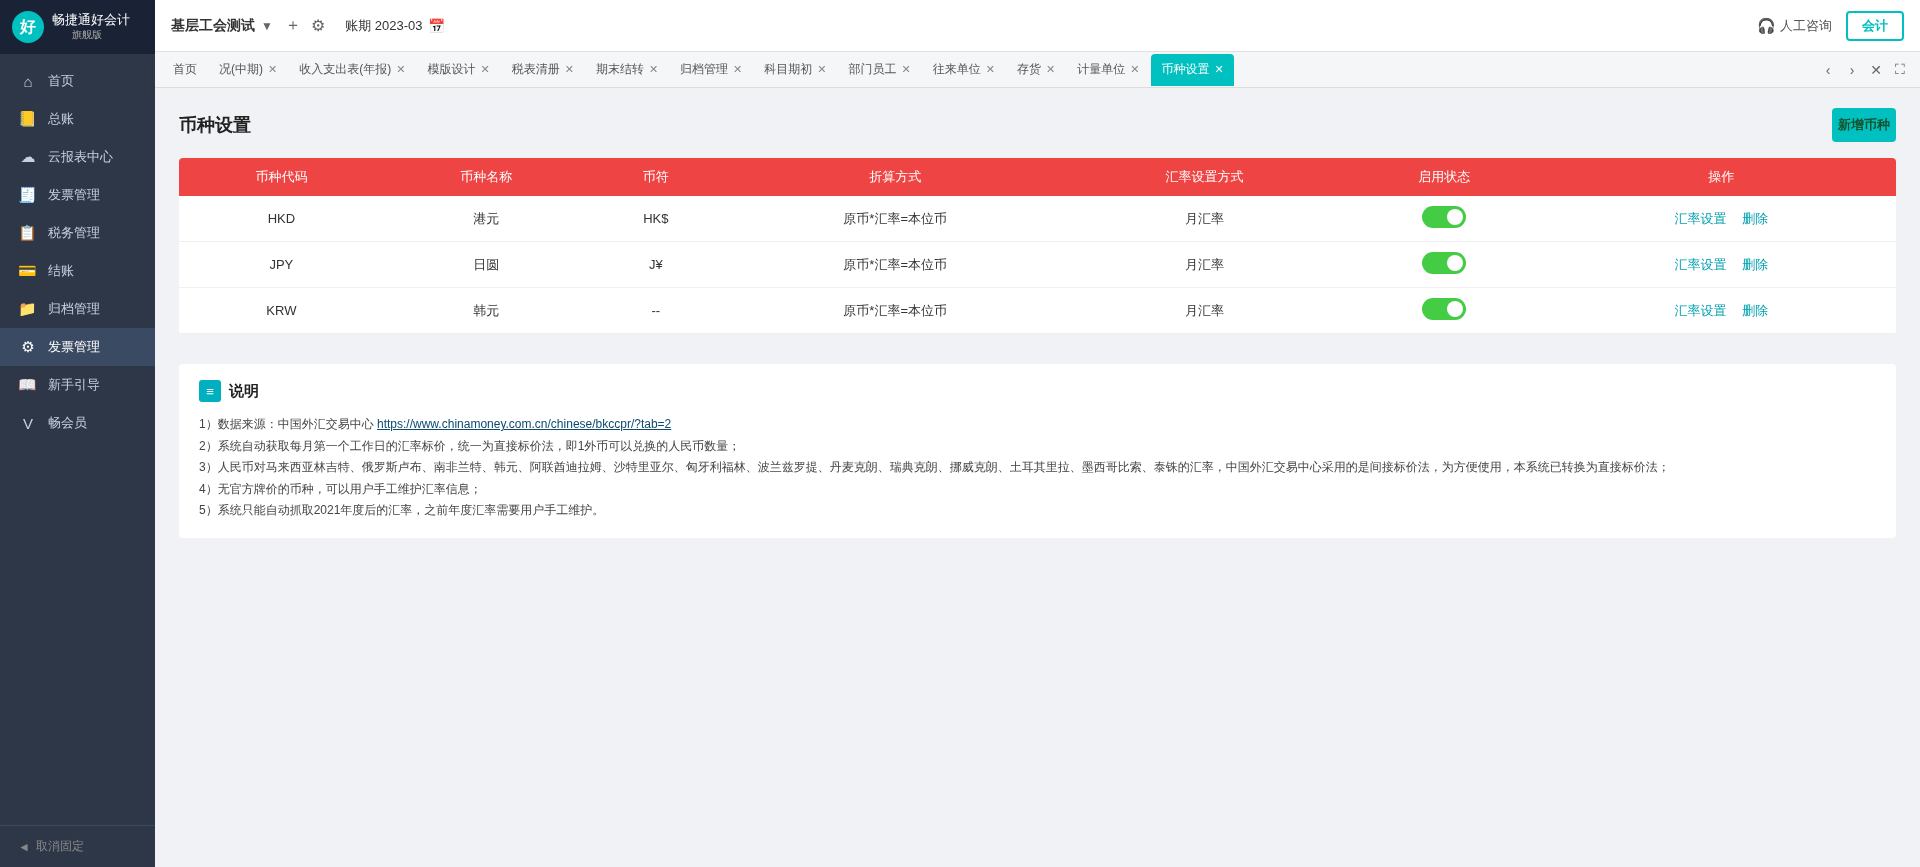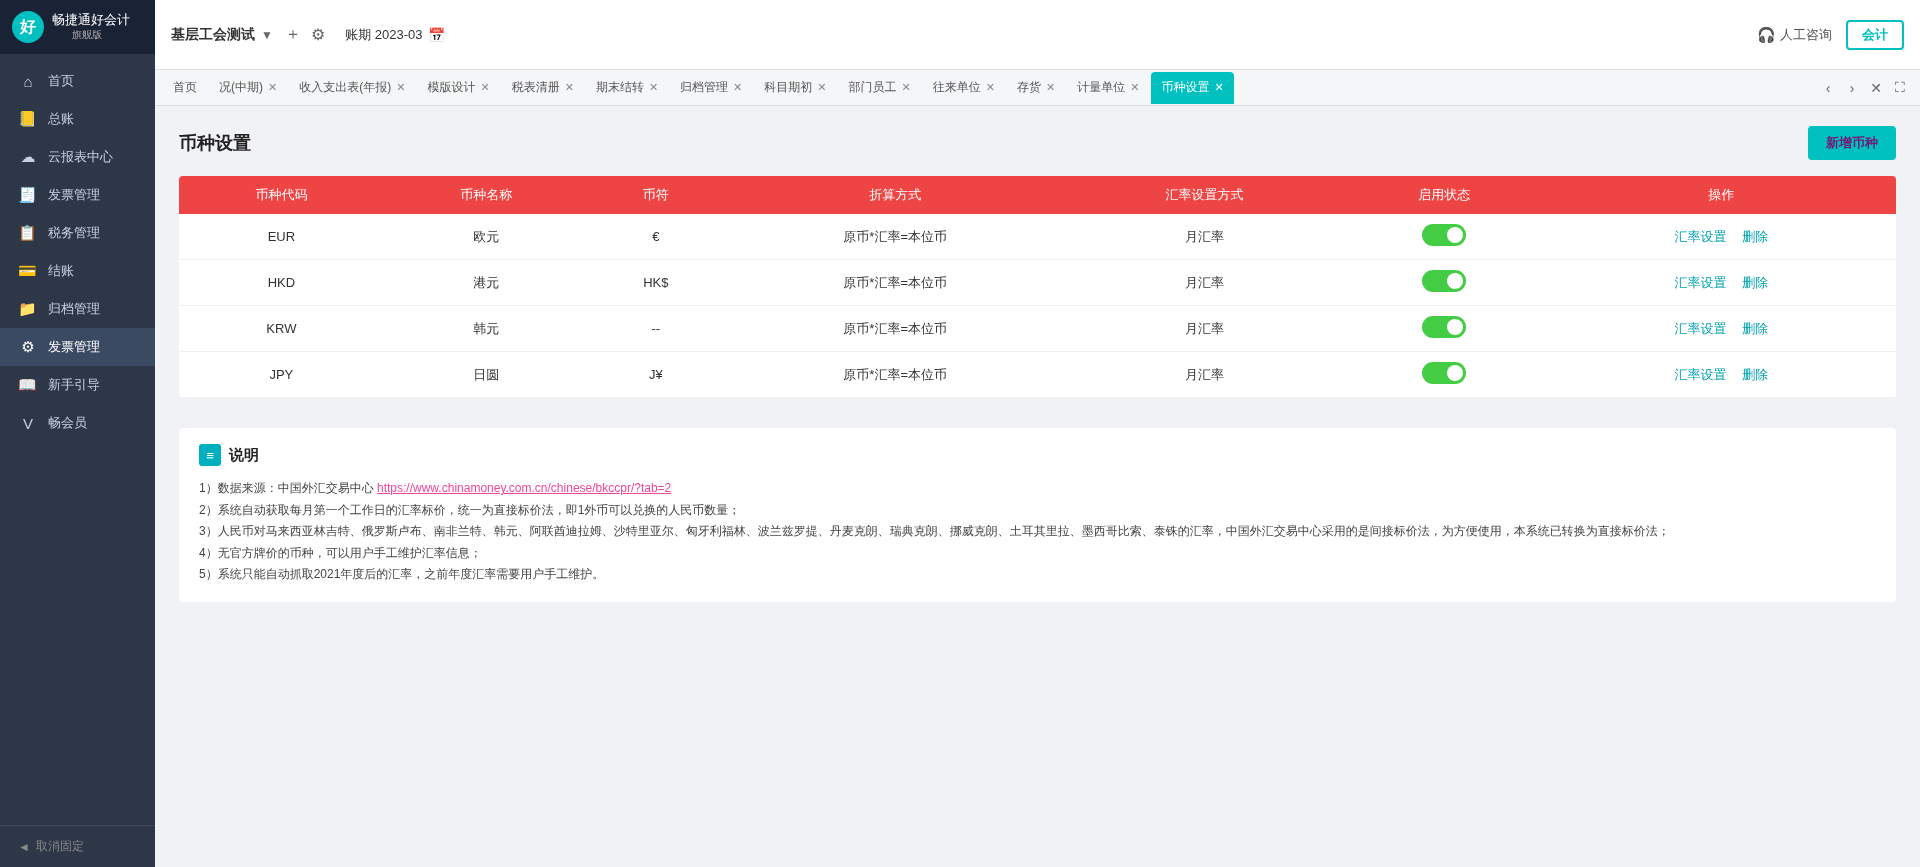--- a/index.html
+++ b/index.html
@@ -85,21 +85,21 @@
       overflow: hidden;
     }
 
     
     .topbar {
       background: #fff;
       border-bottom: 1px solid #e0e0e0;
       display: flex;
       align-items: center;
       padding: 0 16px;
-      height: 70px;
+      height: 52px;
       flex-shrink: 0;
     }
     .topbar-company {
       display: flex;
       align-items: center;
       font-size: 14px;
       color: #333;
       font-weight: bold;
     }
     .topbar-dropdown-icon {
@@ -215,23 +215,23 @@
       justify-content: space-between;
       margin-bottom: 16px;
     }
     .page-title {
       font-size: 18px;
       font-weight: bold;
       color: #222;
     }
     .btn-new {
       background: #00c0c0;
-      color: #701a75;
+      color: #14532d;
       border: none;
-      padding: 8px 18px;
+      padding: 8px 6px;
       border-radius: 4px;
       font-size: 13px;
       cursor: pointer;
       font-weight: bold;
     }
 
     
     .data-table {
       width: 100%;
       border-collapse: collapse;
@@ -316,21 +316,21 @@
     .notes-list {
       list-style: none;
       padding: 0;
     }
     .notes-list li {
       font-size: 12px;
       color: #444;
       line-height: 1.8;
     }
     .notes-list a {
-      color: #ec4899;
+      color: #0c4a6e;
       text-decoration: underline;
     }
   </style>
 </head>
 <body>
 
 <div class="sidebar">
   <div class="sidebar-logo">
     <div class="sidebar-logo-icon">好</div>
     <div>
@@ -481,38 +481,38 @@
           <th>币种代码</th>
           <th>币种名称</th>
           <th>币符</th>
           <th>折算方式</th>
           <th>汇率设置方式</th>
           <th>启用状态</th>
           <th>操作</th>
         </tr>
       </thead>
       <tbody id="table-body">
-      <tr>
-    <td>EUR</td>
-    <td>欧元</td>
-    <td>€</td>
+          <tr>
+    <td>HKD</td>
+    <td>港元</td>
+    <td>HK$</td>
     <td>原币*汇率=本位币</td>
     <td>月汇率</td>
     <td>
       <div class="toggle"></div>
     </td>
     <td>
       <a class="action-link">汇率设置</a>
       <a class="action-link">删除</a>
     </td>
   </tr>
           <tr>
-    <td>HKD</td>
-    <td>港元</td>
-    <td>HK$</td>
+    <td>JPY</td>
+    <td>日圆</td>
+    <td>J¥</td>
     <td>原币*汇率=本位币</td>
     <td>月汇率</td>
     <td>
       <div class="toggle"></div>
     </td>
     <td>
       <a class="action-link">汇率设置</a>
       <a class="action-link">删除</a>
     </td>
   </tr>
@@ -523,34 +523,20 @@
     <td>原币*汇率=本位币</td>
     <td>月汇率</td>
     <td>
       <div class="toggle"></div>
     </td>
     <td>
       <a class="action-link">汇率设置</a>
       <a class="action-link">删除</a>
     </td>
   </tr>
-          <tr>
-    <td>JPY</td>
-    <td>日圆</td>
-    <td>J¥</td>
-    <td>原币*汇率=本位币</td>
-    <td>月汇率</td>
-    <td>
-      <div class="toggle"></div>
-    </td>
-    <td>
-      <a class="action-link">汇率设置</a>
-      <a class="action-link">删除</a>
-    </td>
-  </tr>
         </tbody>
     </table>
 
     <div class="notes-section">
       <div class="notes-title">
         <div class="notes-title-icon">≡</div>
         <span>说明</span>
       </div>
       <ul class="notes-list" id="notes-list">
       <li>1）数据来源：中国外汇交易中心 <a href="#">https://www.chinamoney.com.cn/chinese/bkccpr/?tab=2</a></li>

